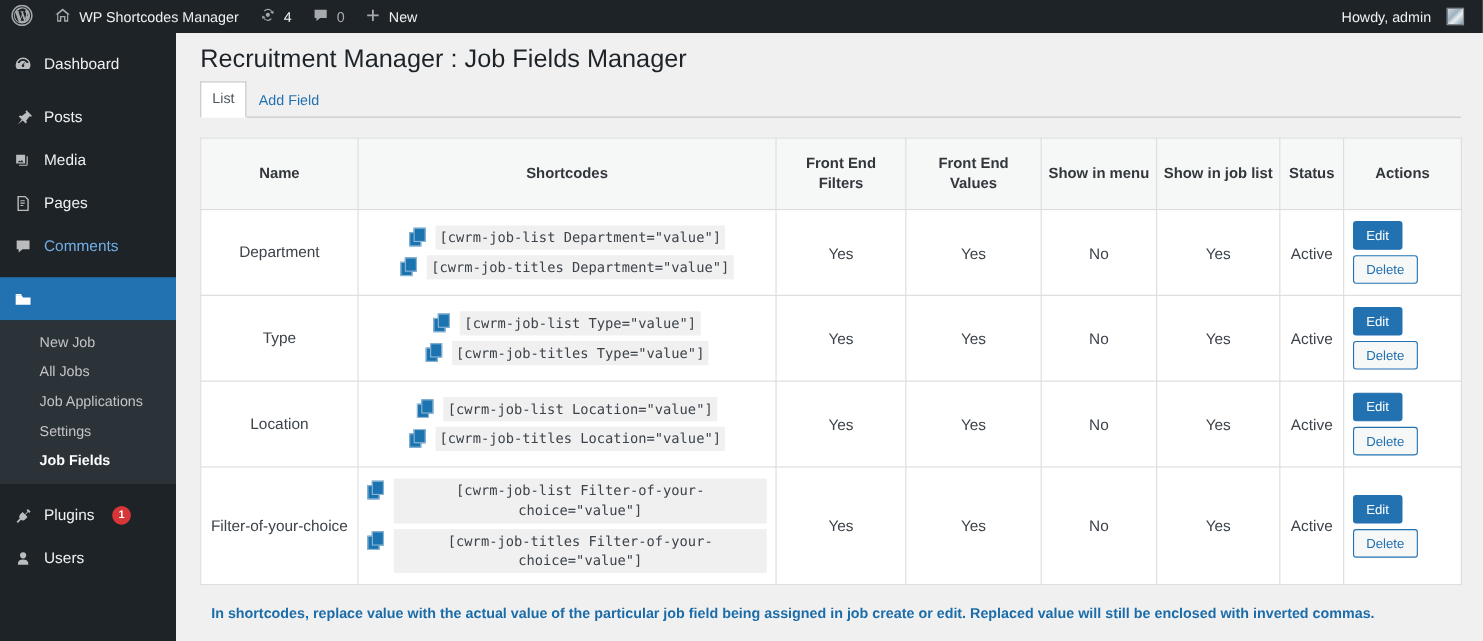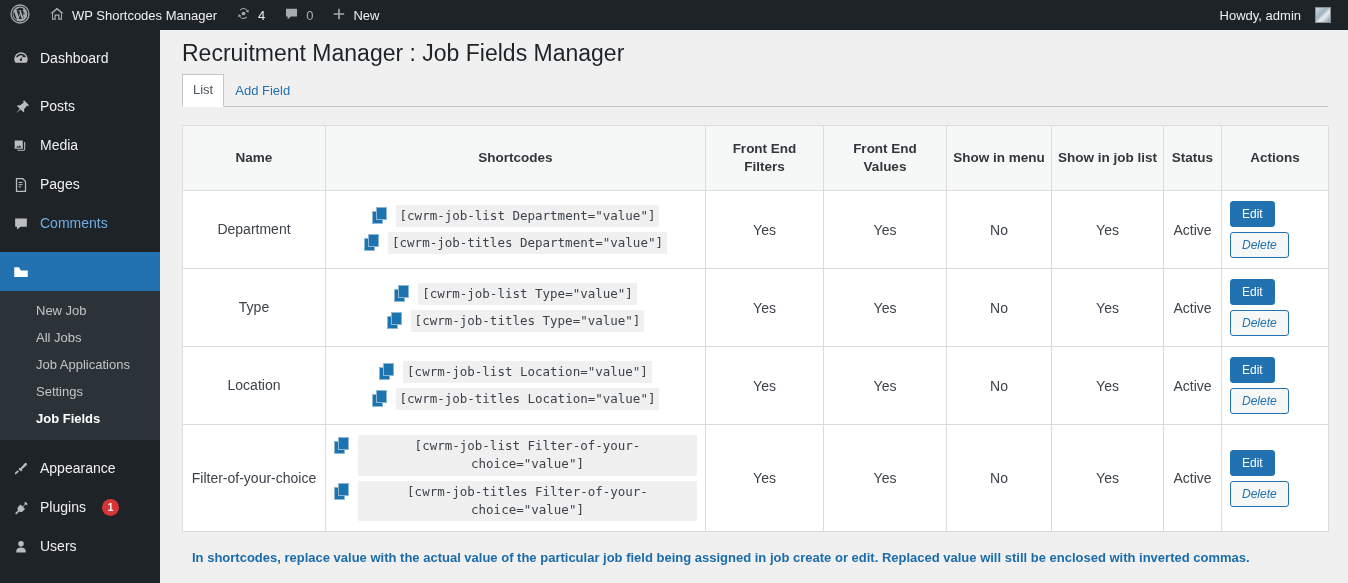--- a/index.html
+++ b/index.html
@@ -164,21 +164,21 @@
   .copy-icon .sheet.back { left:0; top:4px; }
   .copy-icon .sheet.front { left:4px; top:0; }
 
   .btn {
     display:inline-block; font-size:12px; line-height:1;
     padding: 6px 11px; border-radius: 3px;
     border:1px solid #2271b1; cursor:pointer;
     font-family: "Liberation Sans", sans-serif;
   }
   .btn-primary { background:#2271b1; color:#fff; border-color:#2271b1; }
-  .btn-secondary { background:#f6f7f7; color:#2271b1; border-color:#2271b1;font-style:italic; }
+  .btn-secondary { background:#f6f7f7; color:#2271b1; border-color:#2271b1; }
   .act-wrap { display:flex; flex-direction:column; align-items:flex-start; gap:5px; }
 
   
   .notes { padding: 14px 0 6px 10px; }
   .notes p {
     color: #1b6ca8; font-size: 13px;
     line-height: 1.85; font-weight: 600;
   }
 </style>
 </head>
@@ -301,28 +301,20 @@
   <div class="submenu">
     <a class="submenu-item">New Job</a>
     <a class="submenu-item">All Jobs</a>
     <a class="submenu-item">Job Applications</a>
     <a class="submenu-item">Settings</a>
     <a class="submenu-item current">Job Fields</a>
   </div>
 
   <div class="menu-sep"></div>
 
-  <div class="menu-item">
-    <span class="micon">
-      <svg width="18" height="18" viewBox="0 0 20 20">
-          <path d="M16.3 3.6c-.6-.6-1.5-.5-2.1.1L9.6 8.9l-.9-.4-1.5 1.5 2.8 2.8 1.5-1.5-.4-.9 5.1-4.6c.7-.6.7-1.6.1-2.2zM6.3 11.3l-2.9 3c-.3.4-.3.9 0 1.3.4.4 1 .4 1.3 0l3-2.9-1.4-1.4z" fill="#f0f0f1"></path>
-        </svg>
-    </span>
-    <span>Appearance</span>
-  </div>
 
   <div class="menu-item">
     <span class="micon">
       <svg width="18" height="18" viewBox="0 0 20 20">
           <path d="M14.9 3.1l-1.4 1.4 1 1-2.8 2.8-2.2-2.2L7 8.6c-1.1 1.1-1.2 2.8-.4 4.1l-3.2 3.2 1.3 1.3 3.2-3.2c1.3.8 3 .7 4.1-.4l2.5-2.5-2.2-2.2L15.1 6l1 1 1.4-1.4-2.6-2.5z" fill="#f0f0f1"></path>
         </svg>
     </span>
     <span>Plugins</span>
     <span class="badge">1</span>
   </div>

